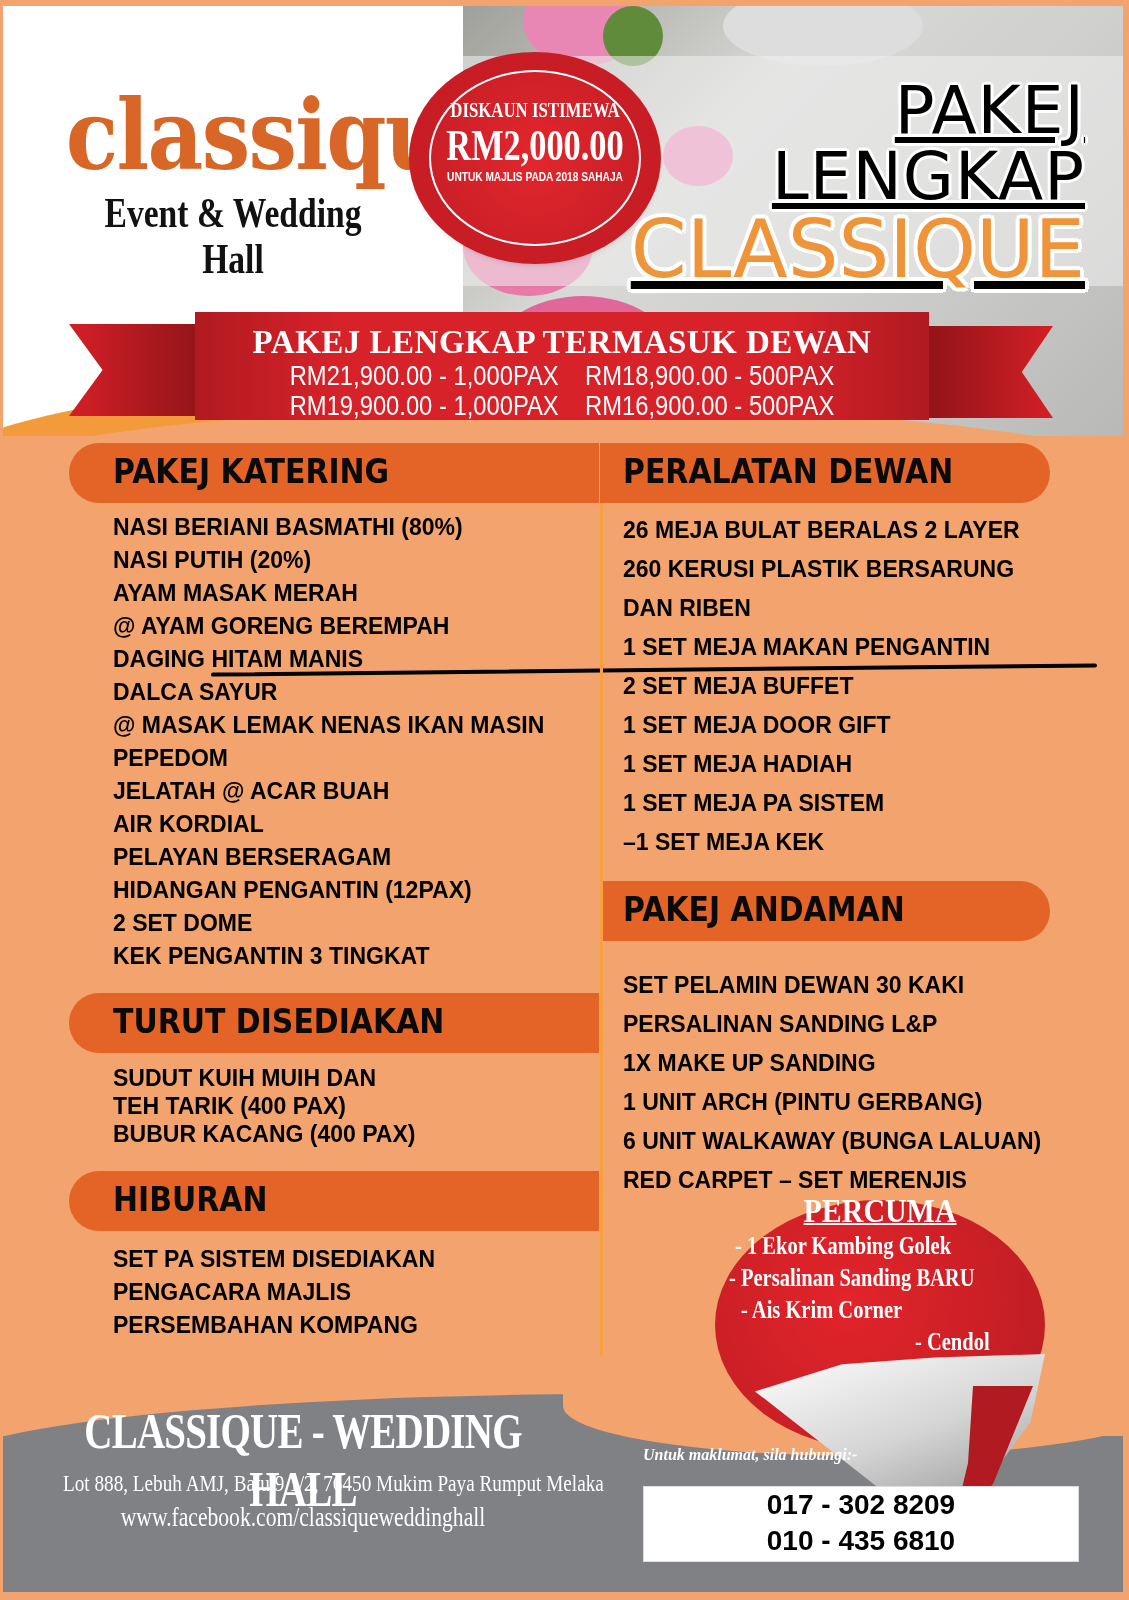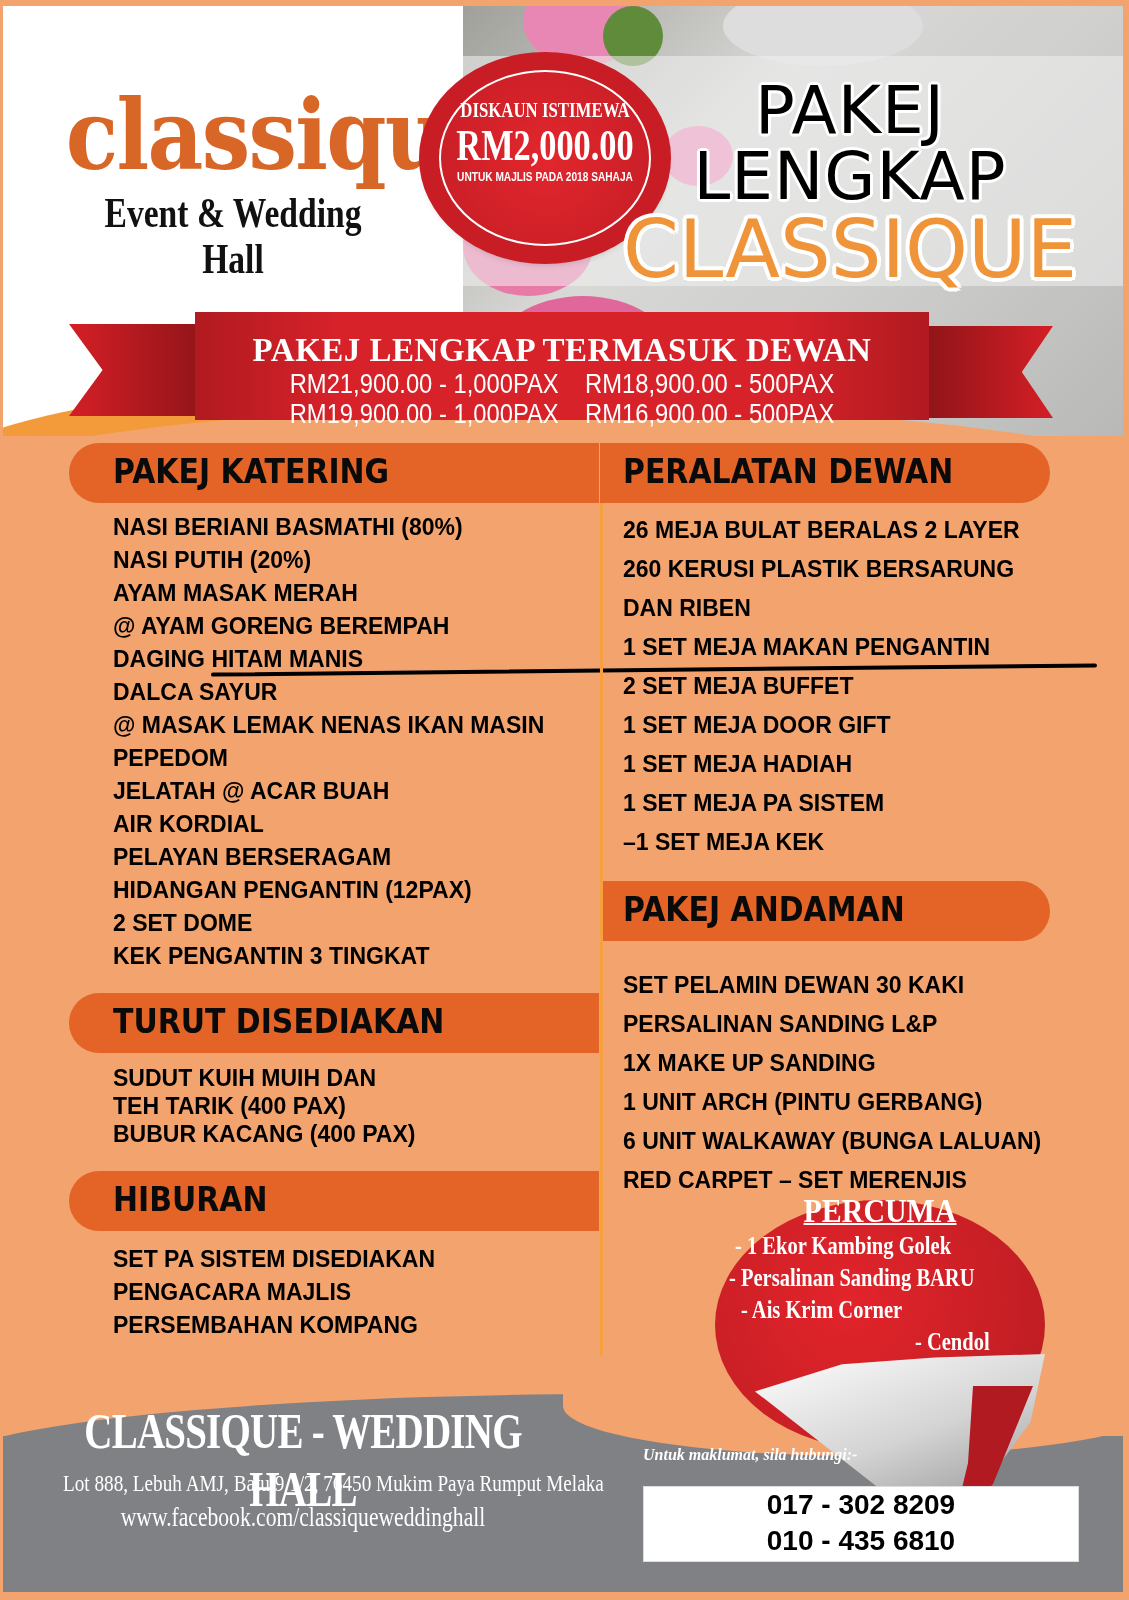--- a/index.html
+++ b/index.html
@@ -18,43 +18,43 @@
   .orange-swoosh { position: absolute; left: -120px; top: 380px; width: 900px; height: 260px; border-radius: 50%; background: #f39a3a; }
   .body-bg { position: absolute; left: 0; top: 430px; width: 1120px; height: 1160px; background: #f3a36d; }
   .body-curve { position: absolute; left: -100px; top: 400px; width: 1320px; height: 200px; border-radius: 50% 50% 0 0; background: #f3a36d; }
 
   
   .logo { position: absolute; left: 40px; top: 80px; width: 380px; text-align: center; }
   .logo-word { font-family: "DejaVu Serif", serif; font-size: 98px; font-weight: bold; color: #d86626; letter-spacing: -2px; line-height: 1; transform: scaleX(0.88); transform-origin: center; }
   .logo-sub { font-family: "Liberation Serif", serif; font-size: 42px; font-weight: bold; color: #111; line-height: 1.1; transform: scaleX(0.8); transform-origin: center; margin-top: 6px; }
 
   
-  .seal { position: absolute; left: 422px; top: 52px; width: 240px; height: 200px; }
+  .seal { position: absolute; left: 412px; top: 52px; width: 240px; height: 200px; }
   .seal-outer { position: absolute; left: 0; top: 0; width: 240px; height: 200px; border-radius: 50%; background: #c81d25;
     box-shadow: 0 0 0 6px #c81d25, 0 4px 8px rgba(0,0,0,0.3); }
   .seal-ring { position: absolute; left: 14px; top: 12px; width: 212px; height: 176px; border-radius: 50%; border: 2px solid #ffffff; background: radial-gradient(circle, #e3262d 0%, #c41d25 100%); }
   .seal-text { position: absolute; left: 0; top: 40px; width: 240px; text-align: center; color: #fff; font-family: "Liberation Serif", serif; font-weight: bold; }
   .seal-l1 { font-size: 21px; transform: scaleX(0.8); }
   .seal-l2 { font-size: 44px; line-height: 1.05; transform: scaleX(0.78); }
   .seal-l3 { font-family: "Liberation Sans", sans-serif; font-size: 13px; transform: scaleX(0.78); }
 
   
-  .title { position: absolute; left: 612px; top: 72px; width: 470px; text-align: center; }
+  .title { position: absolute; left: 612px; top: 72px; width: 470px; text-align: right; text-decoration: underline; }
   .title-l1, .title-l2 { font-family: "DejaVu Sans", sans-serif; font-size: 66px; color: #000; line-height: 1.0; letter-spacing: 1px;
     text-shadow: 3px 0 #fff, -3px 0 #fff, 0 3px #fff, 0 -3px #fff, 2px 2px #fff, -2px -2px #fff, 2px -2px #fff, -2px 2px #fff; }
   .title-l3 { font-family: "DejaVu Sans", sans-serif; font-size: 80px; color: #f0943a; line-height: 1.0; margin-top: 0px;
     text-shadow: 4px 0 #fff, -4px 0 #fff, 0 4px #fff, 0 -4px #fff, 3px 3px #fff, -3px -3px #fff, 3px -3px #fff, -3px 3px #fff; }
 
   
   .ribbon-tail-l { position: absolute; left: 66px; top: 318px; width: 140px; height: 92px; background: linear-gradient(90deg, #d41f26, #8e1418);
     clip-path: polygon(0 0, 100% 0, 100% 100%, 0 100%, 24% 50%); }
   .ribbon-tail-r { position: absolute; left: 920px; top: 320px; width: 130px; height: 92px; background: linear-gradient(90deg, #8e1418, #d41f26);
     clip-path: polygon(0 0, 100% 0, 76% 50%, 100% 100%, 0 100%); }
   .ribbon-main { position: absolute; left: 192px; top: 306px; width: 734px; height: 108px; background: linear-gradient(90deg, #b01a20 0%, #d8222a 20%, #d8222a 80%, #b01a20 100%); text-align: center; color: #fff; }
-  .rib-title { font-family: "Liberation Serif", serif; font-weight: bold; font-size: 33px; margin-top: 20px; letter-spacing: 0.5px; }
+  .rib-title { font-family: "Liberation Serif", serif; font-weight: bold; font-size: 33px; margin-top: 12px; letter-spacing: 0.5px; }
   .rib-row { font-family: "Liberation Sans", sans-serif; font-size: 27px; line-height: 30px; transform: scaleX(0.88); }
   .rib-old { position: relative; }
   .strike { position: absolute; left: 16px; top: 356px; width: 886px; height: 4px; background: #000; transform: rotate(-0.6deg); border-radius: 2px; }
 
   
   .sec-bar { position: absolute; height: 60px; background: #e36426; }
   .sec-bar.left { border-radius: 30px 0 0 30px; }
   .sec-bar.right { border-radius: 0 30px 30px 0; }
   .sec-title { position: absolute; font-family: "DejaVu Sans", sans-serif; font-weight: bold; font-size: 34px; color: #0a0a0a; transform: scaleX(0.88); transform-origin: left center; white-space: nowrap; }
   .list { position: absolute; font-family: "Liberation Sans", sans-serif; font-weight: bold; font-size: 23px; color: #000000; }

